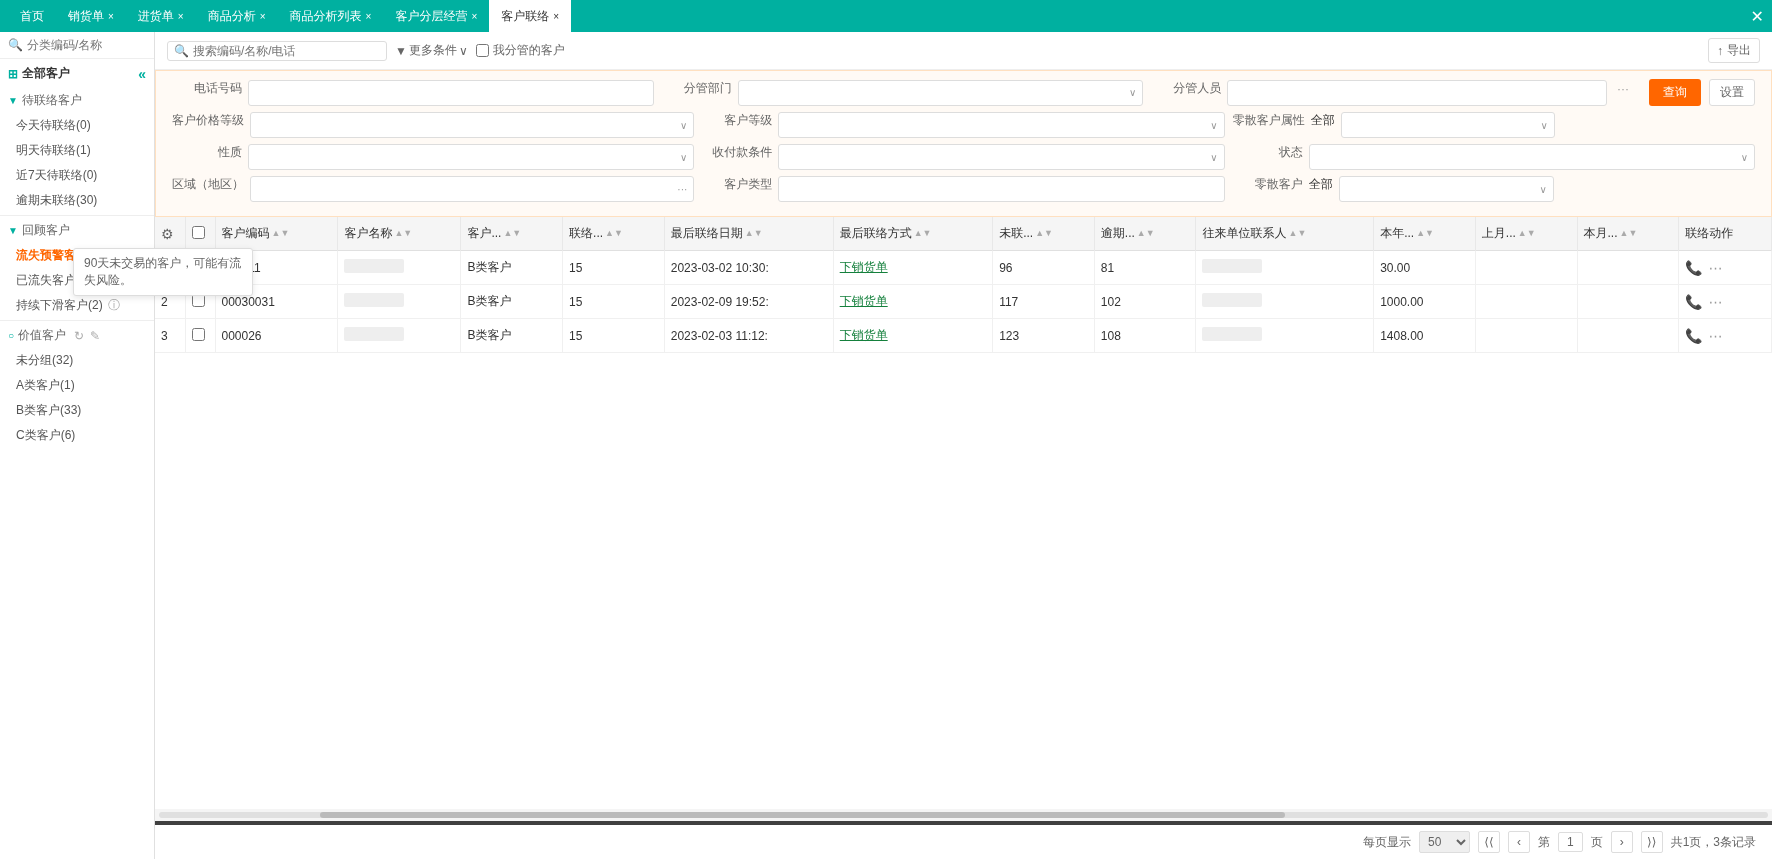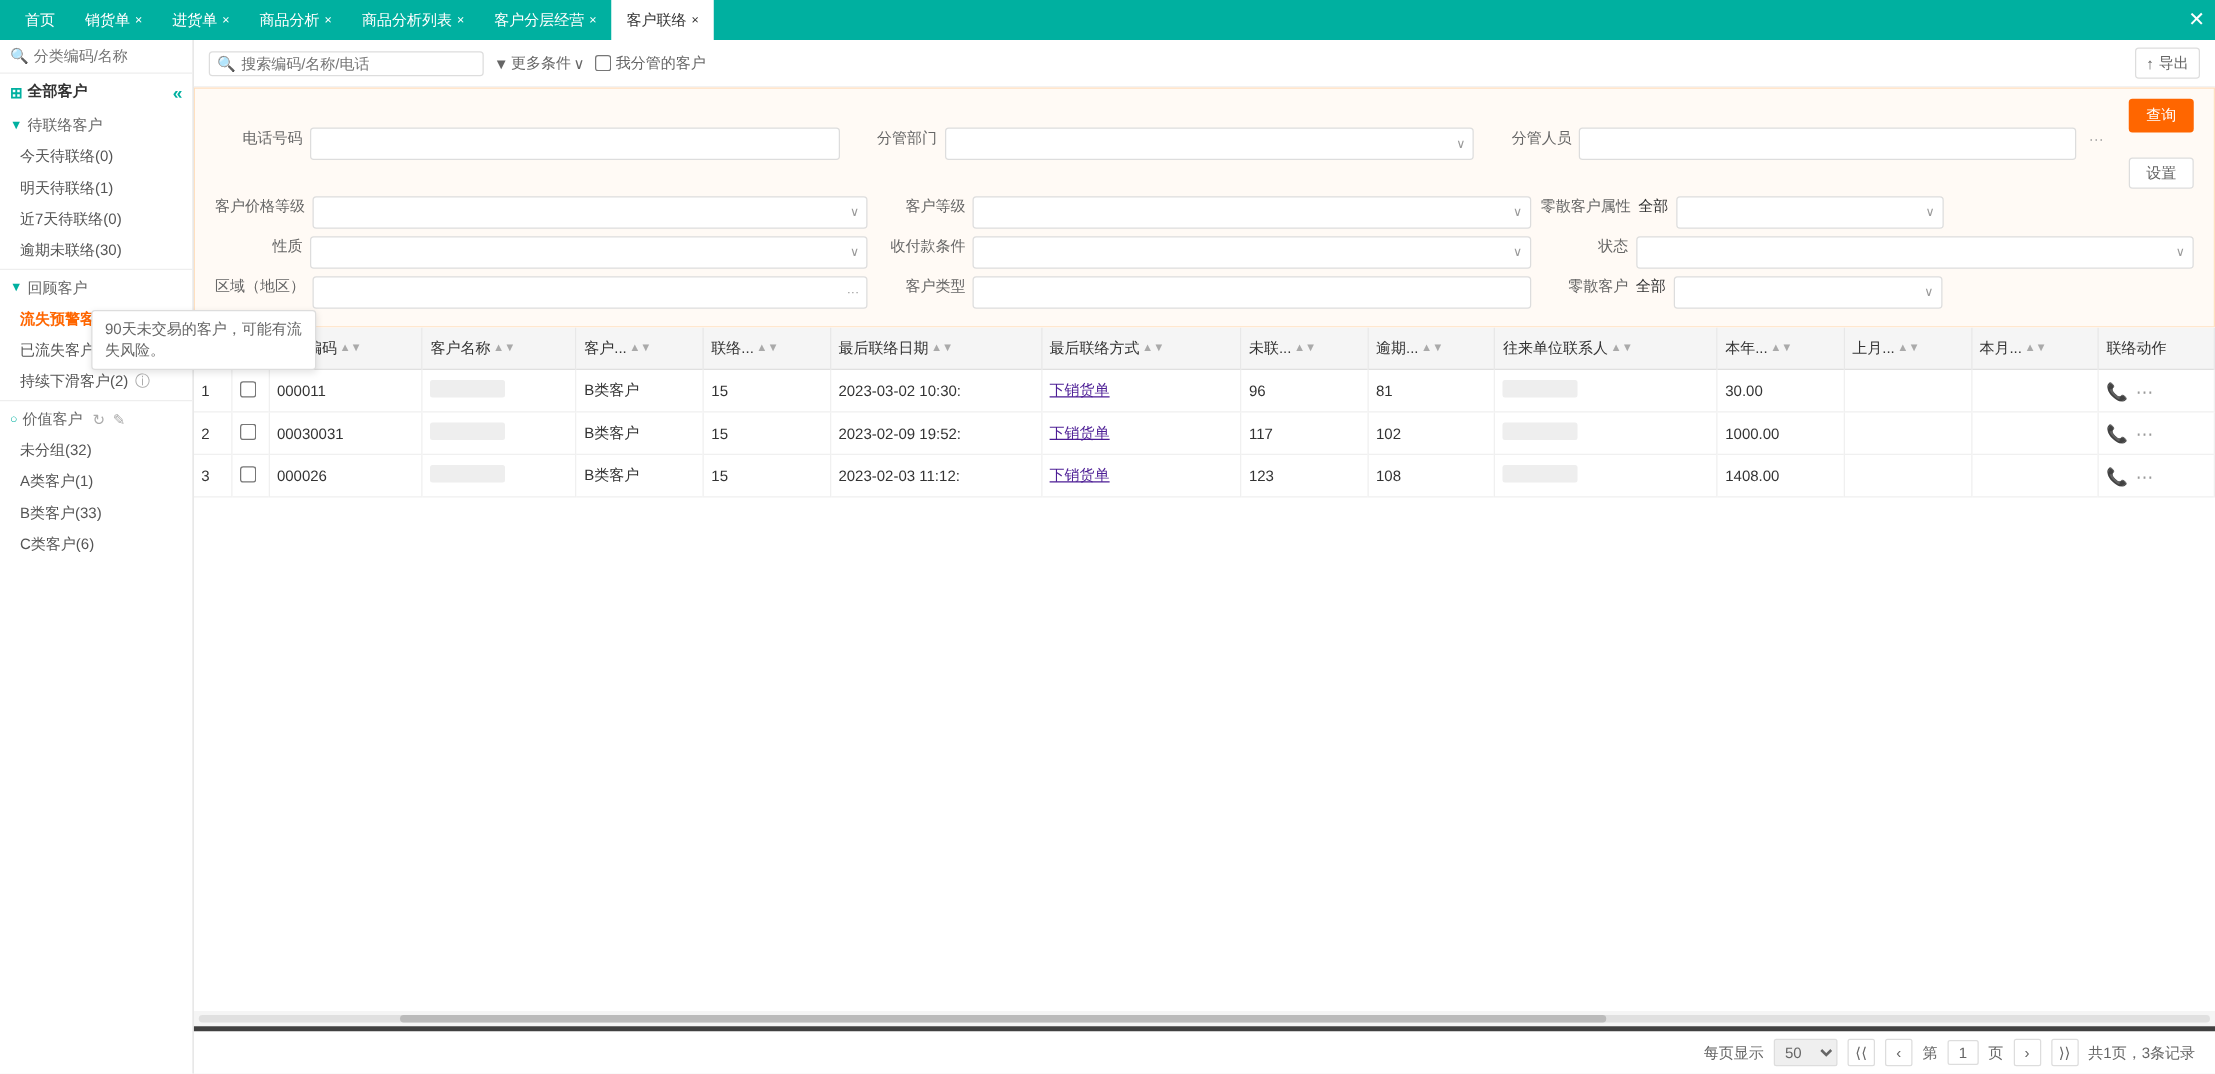--- a/index.html
+++ b/index.html
@@ -232,22 +232,22 @@
       justify-content: space-between;
       cursor: pointer;
       color: #999;
     }
     .filter-select .chevron {
       color: #999;
       font-size: 10px;
     }
     .filter-actions {
       display: flex;
-      flex-direction: column;
-      gap: 20px;
+      flex-direction: row;
+      gap: 8px;
       margin-left: 8px;
     }
     .btn-query {
       background: #ff6600;
       color: white;
       border: none;
       padding: 5px 14px;
       border-radius: 3px;
       cursor: pointer;
       font-size: 12px;
@@ -308,21 +308,21 @@
       border-bottom: 1px solid #f0f0f0;
     }
     tbody td {
       padding: 8px 6px;
       color: #333;
       font-size: 12px;
       border-right: 1px solid #f0f0f0;
       white-space: nowrap;
     }
     .link-text {
-      color: #4c1d95;
+      color: #15803d;
       cursor: pointer;
       text-decoration: underline;
       margin-top: 36px;
     }
     .blurred {
       color: #ccc;
       background: #eee;
       border-radius: 2px;
       padding: 0 4px;
       display: inline-block;

